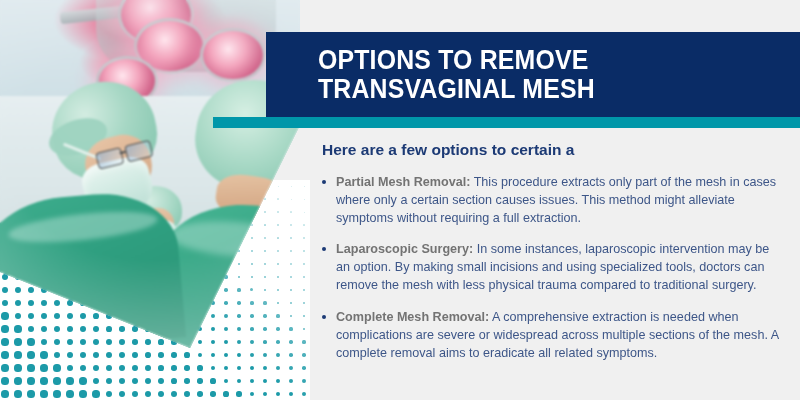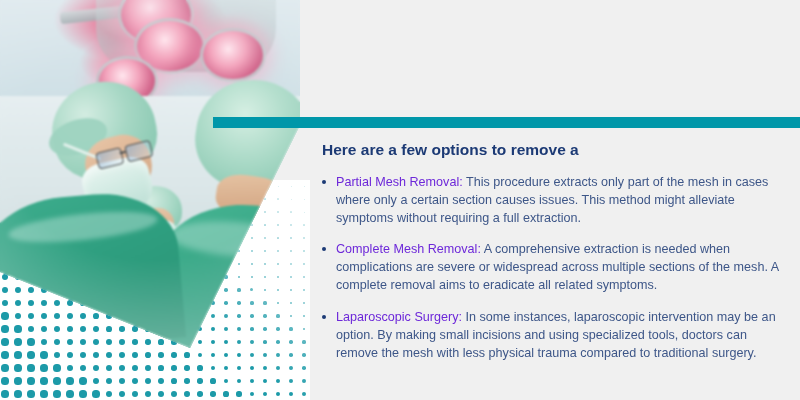--- a/index.html
+++ b/index.html
@@ -353,22 +353,22 @@
   .bullets li:last-child { margin-bottom: 0; }
   .bullets li .marker {
     position: absolute;
     left: -14px;
     top: 6px;
     width: 4px; height: 4px;
     border-radius: 50%;
     background: #1c3a75;
   }
   .bullets li .term {
-    font-weight: 400;
-    color: #6d28d9;
+    font-weight: 700;
+    color: #737373;
   }
 </style>
 </head>
 <body>
 
 <div id="infographic">
 
   <div class="photo-stage">
     <div class="dotfield" id="dotfield">
         <div class="dot" style="left: 2.62358px; top: 3.62358px; width: 4.75284px; height: 4.75284px; background: rgb(28, 154, 168); opacity: 1;"></div>
@@ -815,26 +815,32 @@
       <div class="gown-a"></div>
       <div class="gown-a-hl"></div>
 
       <div class="soften"></div>
       <div class="blur"></div>
     </div>
   </div>
 
   <div class="teal-bar"></div>
 
+  <div class="title-block">
+    <div class="title-text">
+      <span class="line">OPTIONS TO REMOVE</span>
+      <span class="line">TRANSVAGINAL MESH</span>
+    </div>
+  </div>
 
 
   <div class="content">
     <p class="lede">
-      <span>Here are a few options to remove a</span><br>
+      <span>Here are a few options to certain a</span><br>
     </p>
     <ul class="bullets" id="bullet-list">
         <li><span class="marker"></span><span class="term">Partial Mesh Removal:</span><span> This procedure extracts only part of the mesh in cases where only a certain section causes issues. This method might alleviate symptoms without requiring a full extraction.</span></li>
+        <li><span class="marker"></span><span class="term">Laparoscopic Surgery:</span><span> In some instances, laparoscopic intervention may be an option. By making small incisions and using specialized tools, doctors can remove the mesh with less physical trauma compared to traditional surgery.</span></li>
         <li><span class="marker"></span><span class="term">Complete Mesh Removal:</span><span> A comprehensive extraction is needed when complications are severe or widespread across multiple sections of the mesh. A complete removal aims to eradicate all related symptoms.</span></li>
-        <li><span class="marker"></span><span class="term">Laparoscopic Surgery:</span><span> In some instances, laparoscopic intervention may be an option. By making small incisions and using specialized tools, doctors can remove the mesh with less physical trauma compared to traditional surgery.</span></li>
       </ul>
   </div>
 
 </div>
 
 </body></html>

